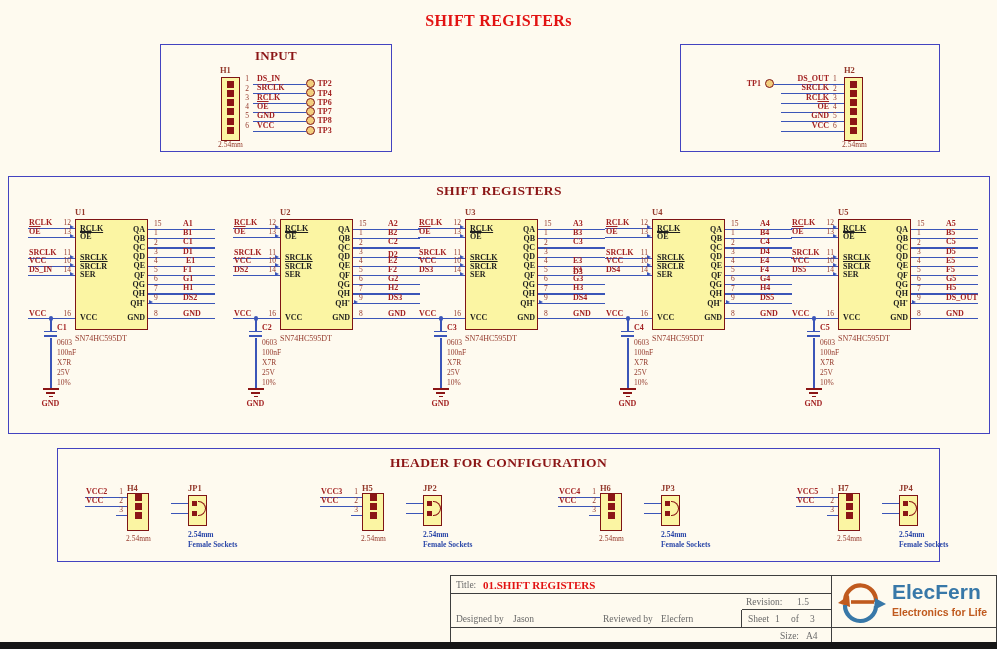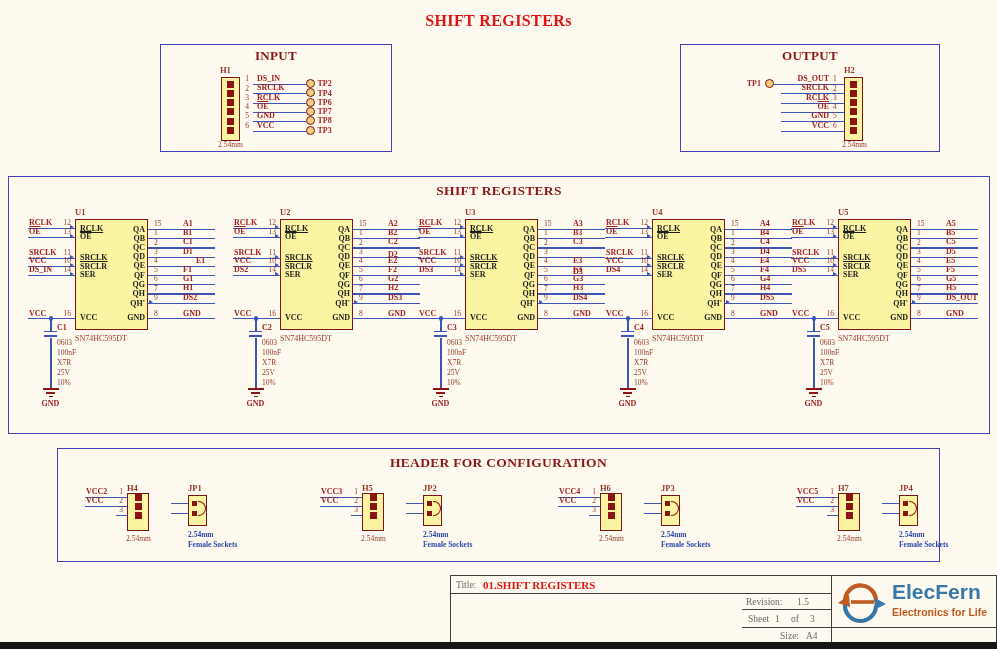--- a/index.html
+++ b/index.html
@@ -98,21 +98,20 @@
       <div class="sq" style="left: 66px; top: 82px;"></div>
       <div class="pnum" style="left: 76px; top: 75.7px; width: 12px; text-align: right;">6</div>
       <div class="wh" style="left: 92px; top: 85.5px; width: 53px;"></div>
       <div class="net" style="left: 96px; top: 75.5px;">VCC</div>
       <div class="tp" style="left: 144.5px; top: 80.5px;"></div>
       <div class="net" style="left: 156.5px; top: 80.7px;">TP3</div>
       <div class="prm" style="left: 57px; top: 95px;">2.54mm</div>
     </div>
 
   <div class="box" id="output-box" style="left:680px;top:44px;width:260px;height:108px">
-    <div class="box-title">OUTPUT</div>
   <div class="cref" style="left: 163px; top: 20px;">H2</div>
       <div class="icbody" style="left: 163px; top: 32px; width: 19px; height: 64px;"></div>
       <div class="wh" style="left: 93px; top: 39px; width: 70px;"></div>
       <div class="net" style="left: 100px; top: 29px; width: 48px; text-align: right;">DS_OUT</div>
       <div class="pnum" style="left: 152px; top: 29.2px;">1</div>
       <div class="sq" style="left: 169px; top: 35.5px;"></div>
       <div class="tp" style="left: 83.5px; top: 34px;"></div>
       <div class="net" style="left: 58px; top: 34.2px; width: 22px; text-align: right;">TP1</div>
       <div class="wh" style="left: 100px; top: 48.3px; width: 63px;"></div>
       <div class="net" style="left: 100px; top: 38.3px; width: 48px; text-align: right;">SRCLK</div>
@@ -146,20 +145,26 @@
   </div>
 
   <div id="title-block">
     <div class="cell" style="left:0;top:0;width:381px;height:18px">
       <span class="cs" style="left:5px">Title:</span>
       <span class="cs tb-red" style="left:32px">01.SHIFT REGISTERS</span>
     </div>
     <div class="cell" style="left:291px;top:18px;width:90px;height:16px">
       <span class="cs" style="left:4px">Revision:</span>
       <span class="cs" style="left:55px">1.5</span>
+    </div>
+    <div class="cell" style="left:0;top:34px;width:291px;height:18px">
+      <span class="cs" style="left:5px">Designed by</span>
+      <span class="cs" style="left:62px">Jason</span>
+      <span class="cs" style="left:152px">Reviewed by</span>
+      <span class="cs" style="left:210px">Elecfern</span>
     </div>
     <div class="cell" style="left:291px;top:34px;width:90px;height:18px">
       <span class="cs" style="left:6px">Sheet</span>
       <span class="cs" style="left:33px">1</span>
       <span class="cs" style="left:49px">of</span>
       <span class="cs" style="left:68px">3</span>
     </div>
     <div class="cell nbb" style="left:291px;top:52px;width:90px;height:16px">
       <span class="cs" style="left:38px">Size:</span>
       <span class="cs" style="left:64px">A4</span>
@@ -218,21 +223,21 @@
       <div class="pname" style="left: 84px; top: 39.9px; width: 41px; text-align: right;">QC</div>
       <div class="pnum" style="left: 134px; top: 34.6px;">2</div>
       <div class="net" style="left: 163px; top: 34.4px;">C1</div>
       <div class="wh" style="left: 128px; top: 53.6px; width: 67px;"></div>
       <div class="pname" style="left: 84px; top: 49.1px; width: 41px; text-align: right;">QD</div>
       <div class="pnum" style="left: 134px; top: 43.8px;">3</div>
       <div class="net" style="left: 163px; top: 43.6px;">D1</div>
       <div class="wh" style="left: 128px; top: 62.8px; width: 67px;"></div>
       <div class="pname" style="left: 84px; top: 58.3px; width: 41px; text-align: right;">QE</div>
       <div class="pnum" style="left: 134px; top: 53px;">4</div>
-      <div class="net" style="left: 176px; top: 52.8px; text-align: right;">E1</div>
+      <div class="net" style="left: 166px; top: 52.8px; text-align: right;">E1</div>
       <div class="wh" style="left: 128px; top: 72px; width: 67px;"></div>
       <div class="pname" style="left: 84px; top: 67.5px; width: 41px; text-align: right;">QF</div>
       <div class="pnum" style="left: 134px; top: 62.2px;">5</div>
       <div class="net" style="left: 163px; top: 62px;">F1</div>
       <div class="wh" style="left: 128px; top: 81.2px; width: 67px;"></div>
       <div class="pname" style="left: 84px; top: 76.7px; width: 41px; text-align: right;">QG</div>
       <div class="pnum" style="left: 134px; top: 71.4px;">6</div>
       <div class="net" style="left: 163px; top: 71.2px;">G1</div>
       <div class="wh" style="left: 128px; top: 90.4px; width: 67px;"></div>
       <div class="pname" style="left: 84px; top: 85.9px; width: 41px; text-align: right;">QH</div>

